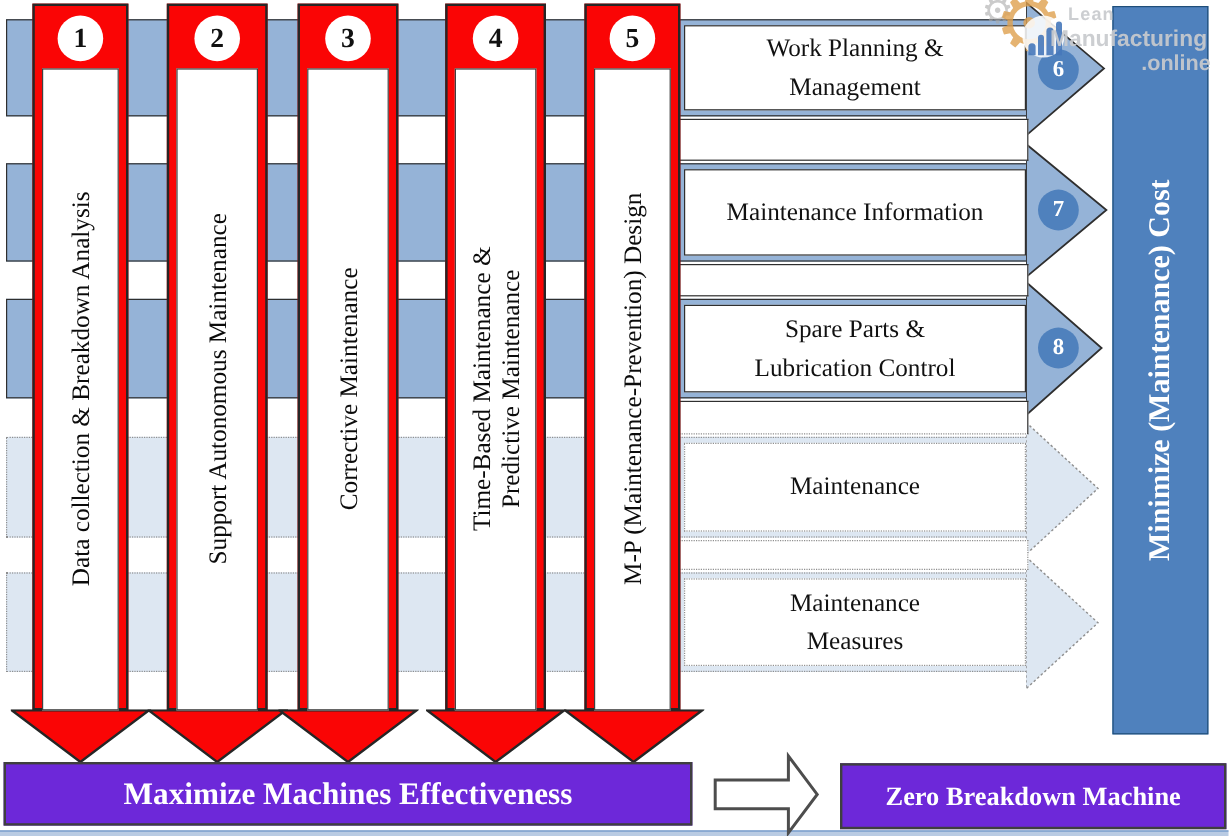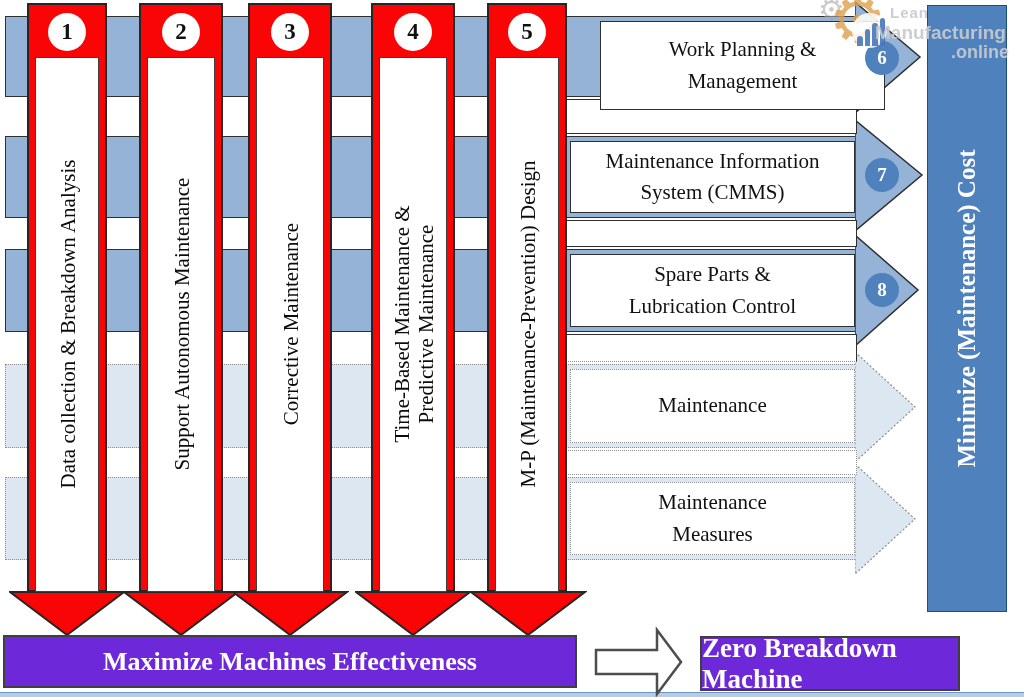--- a/index.html
+++ b/index.html
@@ -96,27 +96,26 @@
   <div class="numcircle" style="top:41px;">
       <span>6</span>
     </div>
   <div class="numcircle" style="top:158px;">
       <span>7</span>
     </div>
   <div class="numcircle" style="top:273px;">
       <span>8</span>
     </div>
 
-  <div class="bodybox solid" style="top:21px;height:89px;margin-left:30px;">
+  <div class="bodybox solid" style="top:21px;height:71px;">
     <span>Work Planning &amp;</span>
     <span>Management</span>
   </div>
   <div class="bodybox solid" style="top:141px;height:72px;">
     <span>Maintenance Information</span>
-    <span>System (CMMS)</span>
   </div>
   <div class="bodybox solid" style="top:254px;height:73px;">
     <span>Spare Parts &amp;</span>
     <span>Lubrication Control</span>
   </div>
   <div class="bodybox light" style="top:369px;height:74px;">
     <span>Maintenance</span>
   </div>
   <div class="bodybox light" style="top:482px;height:73px;">
     <span>Maintenance</span>
@@ -176,21 +175,21 @@
 
   <div class="sidebar"></div>
   <div class="sidebar-label">Minimize (Maintenance) Cost</div>
 
   <div class="banner" style="left:3px;top:635px;width:574px;height:53px;font-size:26px;">
     <span>Maximize Machines Effectiveness</span>
   </div>
   <svg class="blockarrow" width="92" height="72">
     <polygon points="3,24 64,24 64,4 88,36 64,68 64,48 3,48" fill="#ffffff" stroke="#4d4d4d" stroke-width="2.5"></polygon>
   </svg>
-  <div class="banner" style="left:700px;top:636px;width:260px;height:55px;font-size:27px;">
+  <div class="banner" style="left:700px;top:636px;width:322px;height:55px;font-size:22px;">
     <span>Zero Breakdown Machine</span>
   </div>
 
   <div class="watermark">
     <span class="wm-gear-gray">⚙</span>
     <span class="wm-gear-orange">⚙</span>
     <span class="wm-circle"></span>
     <span class="wm-bars">
       <i style="height:10px;"></i>
         <i style="height:17px;"></i>

